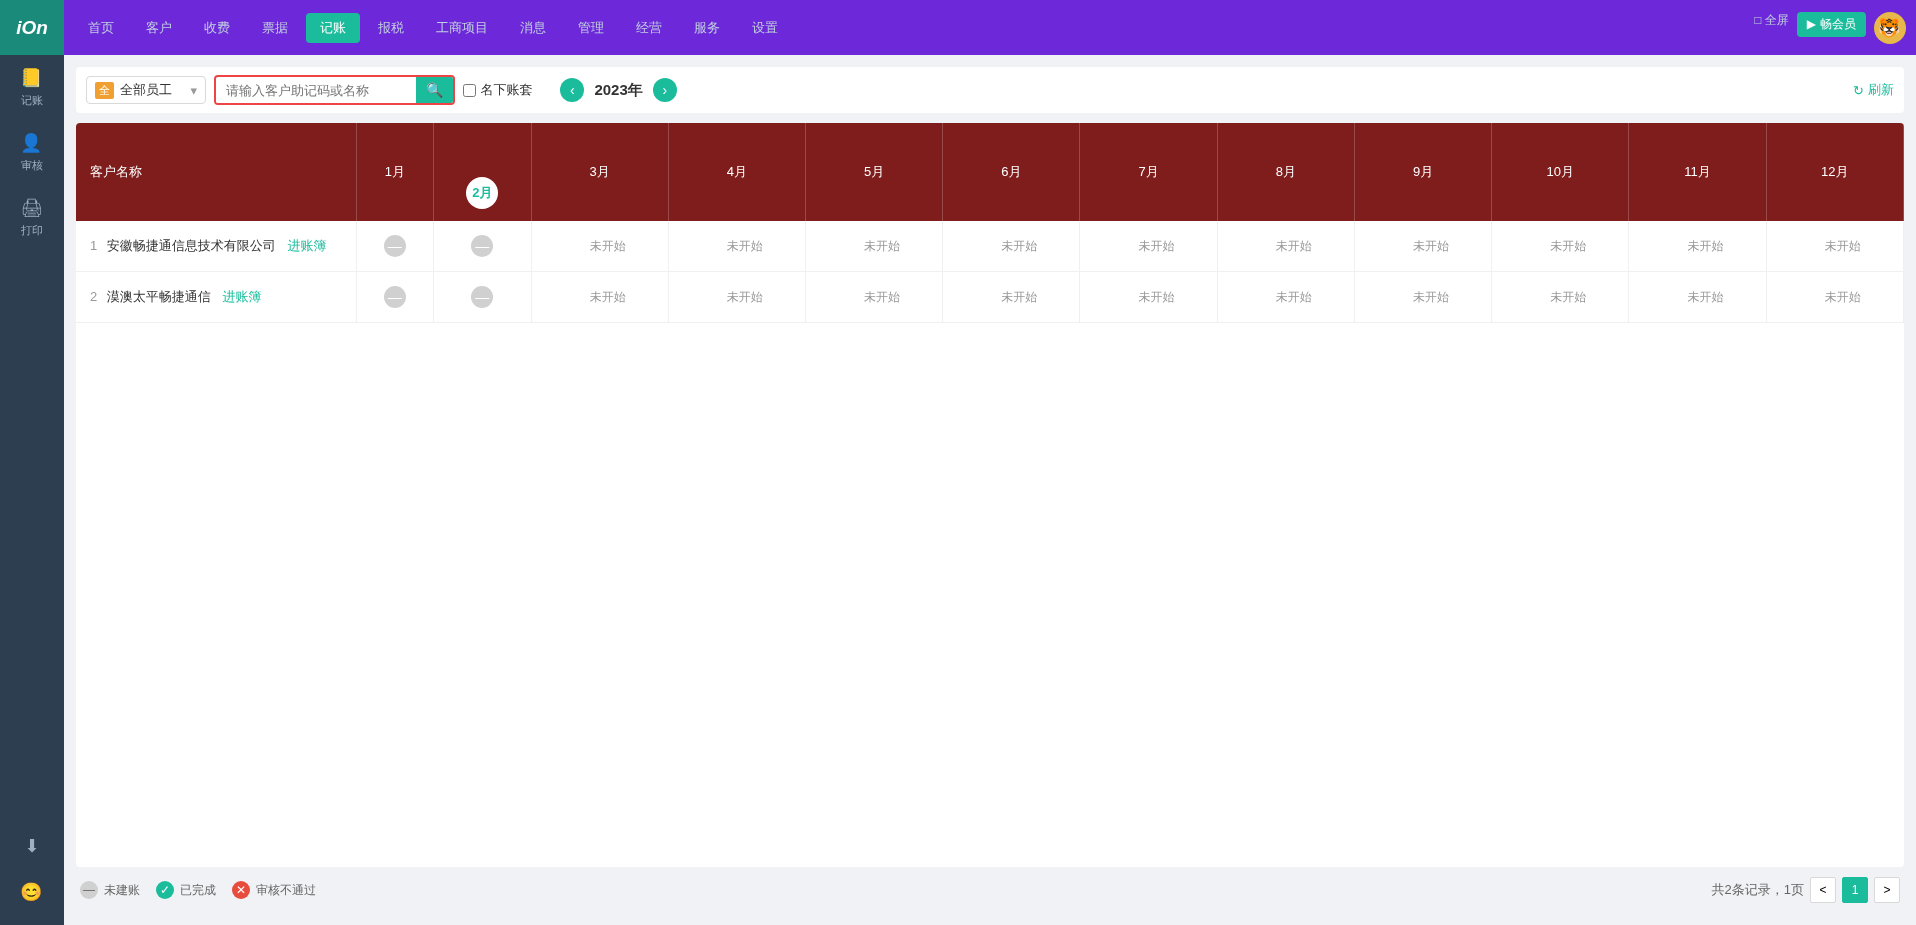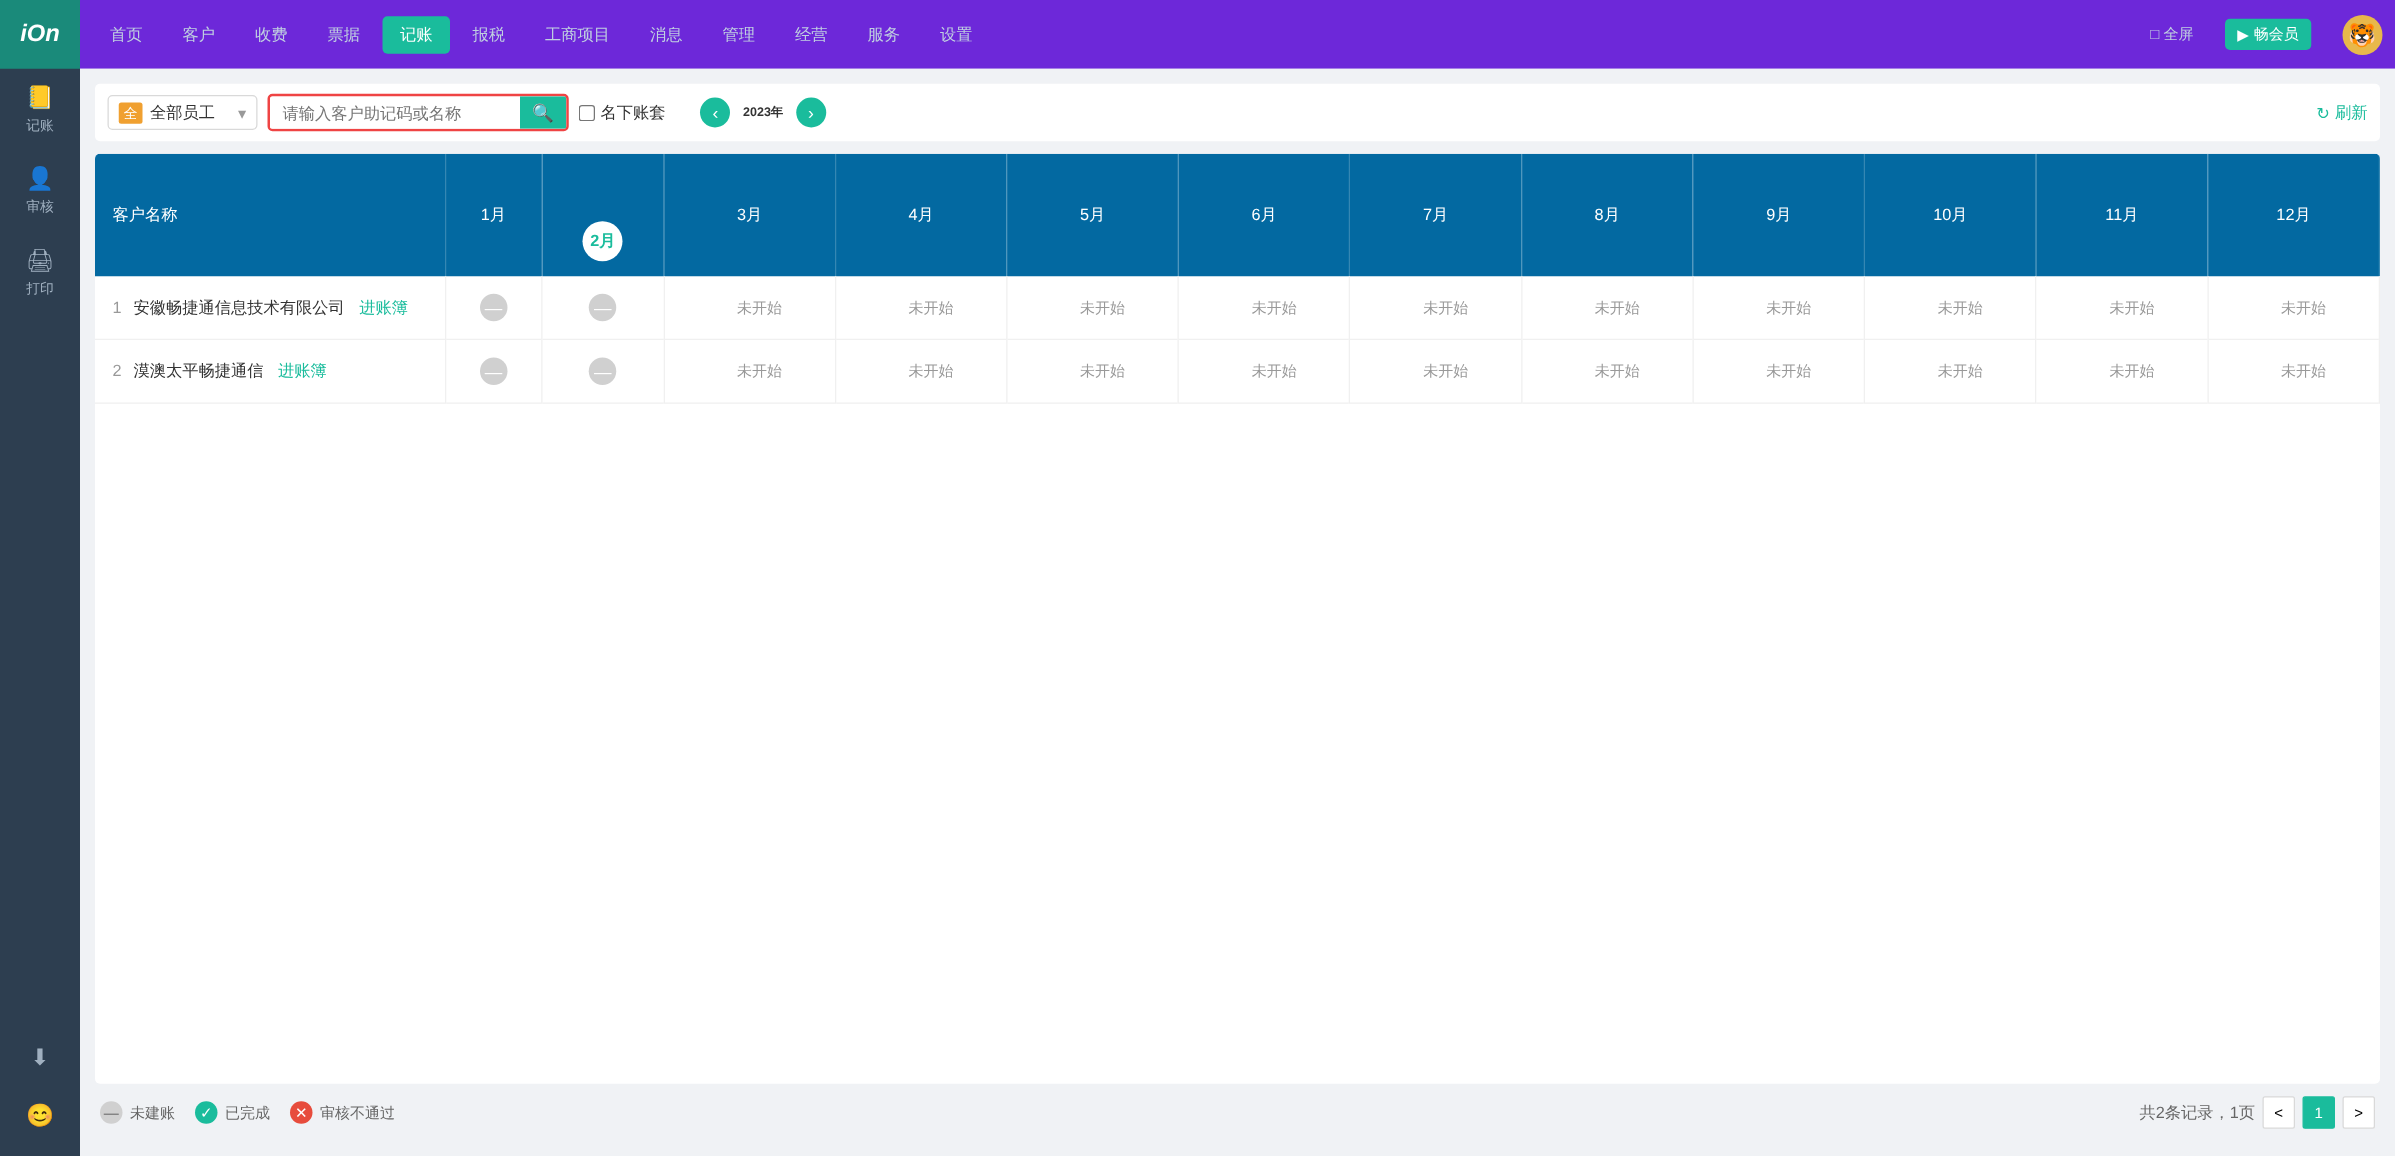--- a/index.html
+++ b/index.html
@@ -73,22 +73,22 @@
       font-size: 13px;
       white-space: nowrap;
     }
     .nav-item.active {
       background: #1abc9c;
       color: white;
     }
     .nav-right {
       margin-left: auto;
       display: flex;
-      align-items: center;
-      gap: 25px;
+      align-items: flex-start;
+      gap: 8px;
       color: #c0d0e0;
       font-size: 13px;
     }
     .nav-right .btn-vip {
       background: #1abc9c;
       color: white;
       border: none;
       padding: 4px 10px;
       border-radius: 4px;
       cursor: pointer;
@@ -191,21 +191,21 @@
       border-radius: 50%;
       background: #1abc9c;
       color: white;
       border: none;
       cursor: pointer;
       display: flex;
       align-items: center;
       justify-content: center;
       font-size: 14px;
     }
-    .year-text { font-size: 10px; font-weight: bold; color: #333; }
+    .year-text { font-size: 15px; font-weight: bold; color: #333; }
     .refresh-btn {
       margin-left: auto;
       background: none;
       border: none;
       color: #1abc9c;
       cursor: pointer;
       font-size: 13px;
       display: flex;
       align-items: center;
       gap: 4px;
@@ -218,21 +218,21 @@
       border-radius: 4px;
       overflow: auto;
       position: relative;
     }
     table {
       width: 100%;
       border-collapse: collapse;
       min-width: 1400px;
     }
     thead tr th {
-      background: #0369a1;
+      background: #7f1d1d;
       color: white;
       padding: 12px 8px;
       text-align: center;
       font-weight: normal;
       font-size: 13px;
       white-space: nowrap;
       border-right: 1px solid rgba(255,255,255,0.2);
     }
     thead tr th:first-child {
       text-align: left;

